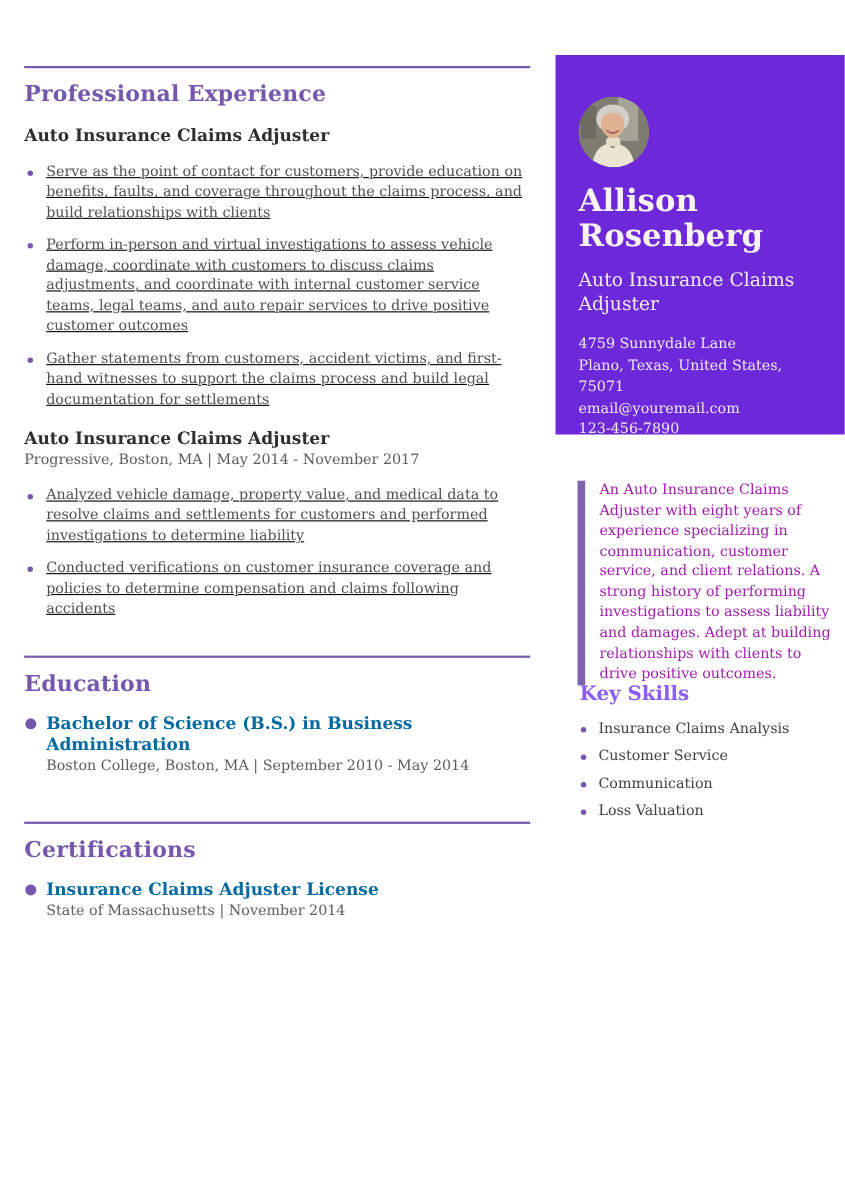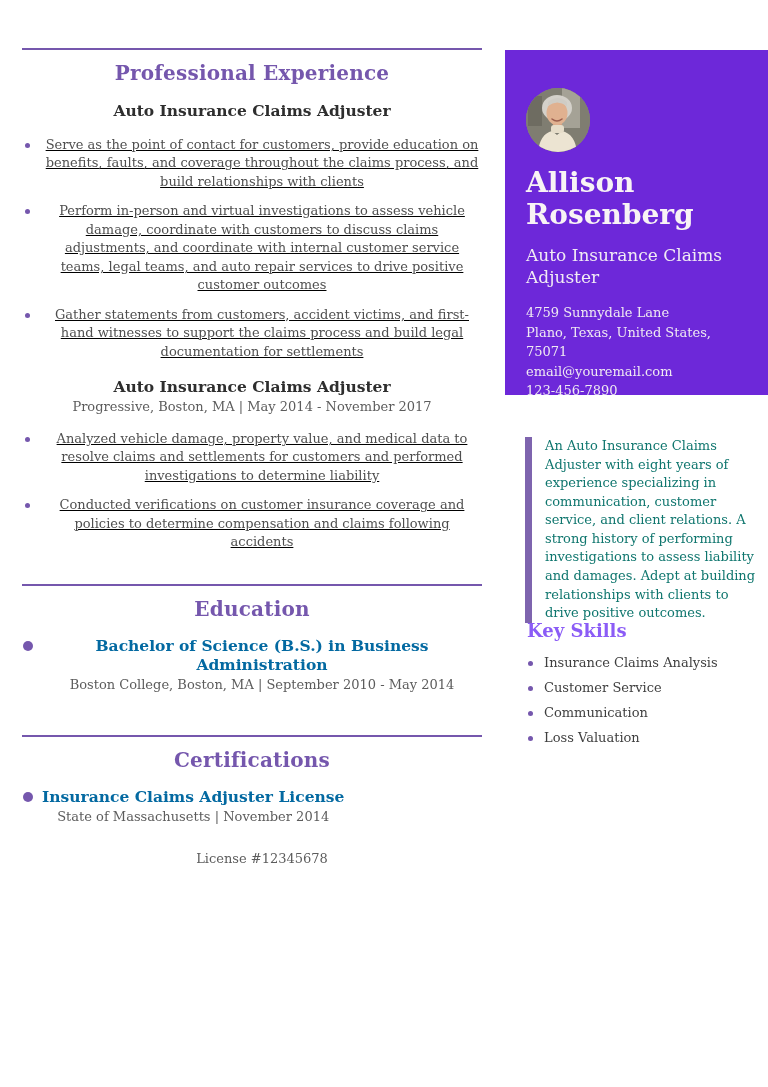--- a/index.html
+++ b/index.html
@@ -7,23 +7,22 @@
   body {
     width: 768px; height: 1087px;
     position: relative;
     font-family: "DejaVu Serif", "Liberation Serif", serif;
     overflow: hidden;
   }
 
   
   .left-col {
     position: absolute;
-    left: 22px; top: 48px;
+    left: 22px; top: 60px;
     width: 460px;
-    text-align: center;
   }
   .rule {
     border: none;
     border-top: 2px solid #7557ad;
     width: 100%;
     margin: 0;
   }
   .section-heading {
     margin-top: 11px;
     font-size: 20px;
@@ -137,21 +136,21 @@
     display: flex;
   }
   .summary-bar {
     flex: 0 0 7px;
     background: #7e64ae;
   }
   .summary-text {
     padding-left: 13px;
     font-size: 13px;
     line-height: 1.43;
-    color: #0f766e;
+    color: #a21caf;
   }
 
   
   .skills-block {
     position: absolute;
     left: 527px; top: 620px;
     width: 230px;
   }
   .skills-heading {
     font-size: 18px;
@@ -217,21 +216,20 @@
 
   <hr class="rule cert-rule">
   <div class="section-heading">Certifications</div>
   <div class="dot-entry">
     <span class="big-dot"></span>
     <div>
       <div class="entry-title">Insurance Claims Adjuster License</div>
       <div class="entry-meta">State of Massachusetts | November 2014</div>
     </div>
   </div>
-  <div class="license-number">License #12345678</div>
 
 </div>
 
 <div class="sidebar">
 
   <div class="avatar">
     <svg viewBox="0 0 64 64" xmlns="http://www.w3.org/2000/svg">
       <rect x="0" y="0" width="64" height="64" fill="#7f7d71"></rect>
       <rect x="36" y="0" width="18" height="40" fill="#a5a296"></rect>
       <rect x="2" y="8" width="14" height="30" fill="#6e6c61"></rect>

